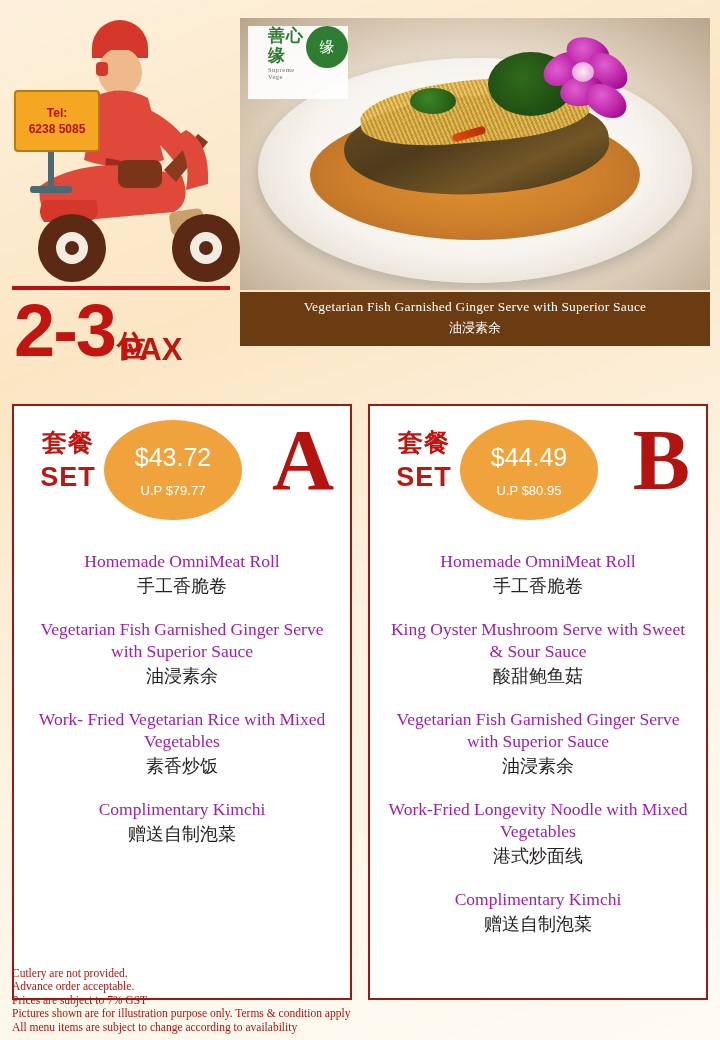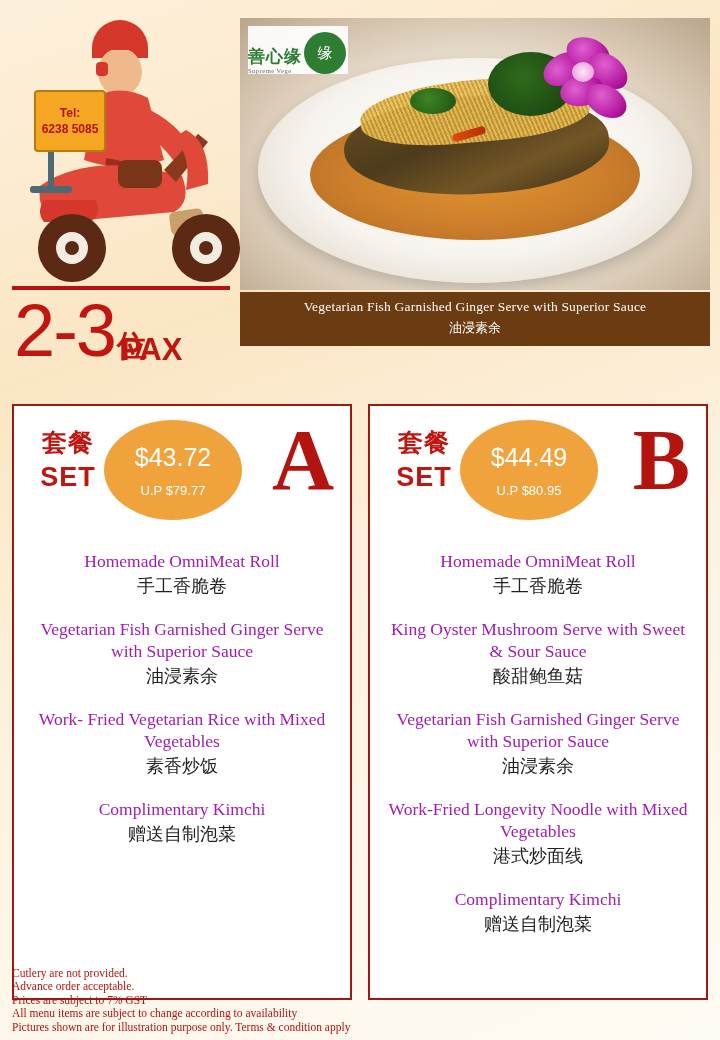--- a/index.html
+++ b/index.html
@@ -28,31 +28,30 @@
     position: absolute;
     left: 0;
     top: 10px;
     width: 240px;
     height: 275px;
   }
   .tel-box {
     position: absolute;
     left: 14px;
     top: 90px;
-    width: 72px;
+    width: 86px;
     height: 62px;
     background: #f5a623;
     border: 2px solid #b87b10;
     border-radius: 4px;
     display: flex;
     flex-direction: column;
     align-items: center;
     justify-content: center;
     z-index: 6;
-    margin-left: 20px;
   }
   .tel-box span {
     color: #b3140f;
     font-family: "Liberation Sans", sans-serif;
     font-weight: bold;
     font-size: 12px;
     line-height: 16px;
   }
   .tel-stand {
     position: absolute;
@@ -160,25 +159,25 @@
     background: linear-gradient(90deg, #e04b12, #b62f08);
     transform: rotate(-16deg);
   }
 
   
   .logo {
     position: absolute;
     left: 248px;
     top: 26px;
     width: 100px;
-    height: 48px;
+    height: 73px;
     background: rgba(255,255,255,.92);
     display: flex;
-    align-items: flex-end;
-    padding-left: 0;
+    align-items: flex-start;
+    padding-left: 20px;
     z-index: 4;
   }
   .logo-text {
     color: #2e7d32;
     font-size: 17px;
     font-weight: bold;
     letter-spacing: 1px;
     line-height: 20px;
   }
   .logo-sub {
@@ -224,21 +223,21 @@
   .pax {
     position: absolute;
     left: 14px;
     top: 294px;
     display: flex;
     align-items: flex-end;
     color: #c0160f;
   }
   .pax .num {
     font-size: 74px;
-    font-weight: normal;
+    font-weight: bold;
     font-family: "Liberation Sans", sans-serif;
     line-height: 74px;
     letter-spacing: -2px;
   }
   .pax .cn {
     font-size: 30px;
     font-weight: bold;
     line-height: 44px;
     margin-left: 2px;
   }
@@ -507,17 +506,17 @@
           <div class="cn">赠送自制泡菜</div>
         </div>
       </div>
     </div>
   </div>
 
   <div class="footer">
     <div>Cutlery are not provided.</div>
     <div>Advance order acceptable.</div>
     <div>Prices are subject to 7% GST</div>
+    <div>Pictures shown are for illustration purpose only. Terms &amp; condition apply</div>
     <div>All menu items are subject to change according to availability</div>
-    <div>Pictures shown are for illustration purpose only. Terms &amp; condition apply</div>
   </div>
 
 </div>
 
 </body></html>

